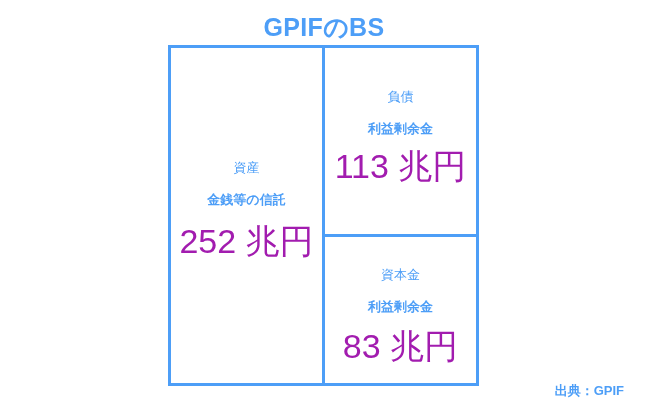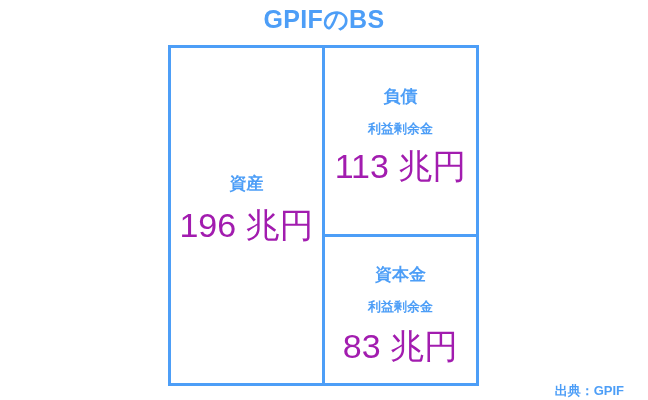--- a/index.html
+++ b/index.html
@@ -11,21 +11,21 @@
     height: 400px;
     background: #ffffff;
     font-family: "Liberation Sans", "DejaVu Sans", sans-serif;
     overflow: hidden;
     position: relative;
   }
 
   #chart-title {
     position: absolute;
     left: 0;
-    top: 4px;
+    top: 12px;
     width: 648px;
     text-align: center;
     font-size: 25px;
     font-weight: bold;
     color: #4d9ef7;
     letter-spacing: 0.3px;
     line-height: 30px;
   }
 
   
@@ -78,22 +78,22 @@
     padding-bottom: 8px;
   }
 
   #equity-cell {
     height: 137px;
     padding-bottom: 4px;
     margin-top: 16px;
   }
 
   .cell-title {
-    font-size: 17px;
-    font-weight: bold;
+    font-size: 13px;
+    font-weight: normal;
     line-height: 18px;
     color: #4d9ef7;
   }
 
   .cell-subtitle {
     font-size: 13px;
     font-weight: bold;
     line-height: 18px;
     color: #4d9ef7;
     margin-top: 14px;
@@ -130,21 +130,22 @@
 </head>
 <body>
 
 <div id="chart-title">GPIFのBS</div>
 
 <div id="bs-diagram">
 
   <div id="assets-column" class="bs-column">
     <div id="assets-cell" class="bs-cell">
       <div class="cell-title">資産</div>
-      <div class="cell-amount">196 兆円</div>
+      <div class="cell-subtitle">金銭等の信託</div>
+      <div class="cell-amount">252 兆円</div>
     </div>
   </div>
 
   <div id="liabilities-column" class="bs-column">
     <div id="liabilities-cell" class="bs-cell">
       <div class="cell-title">負債</div>
       <div class="cell-subtitle">利益剰余金</div>
       <div class="cell-amount">113 兆円</div>
     </div>
 

